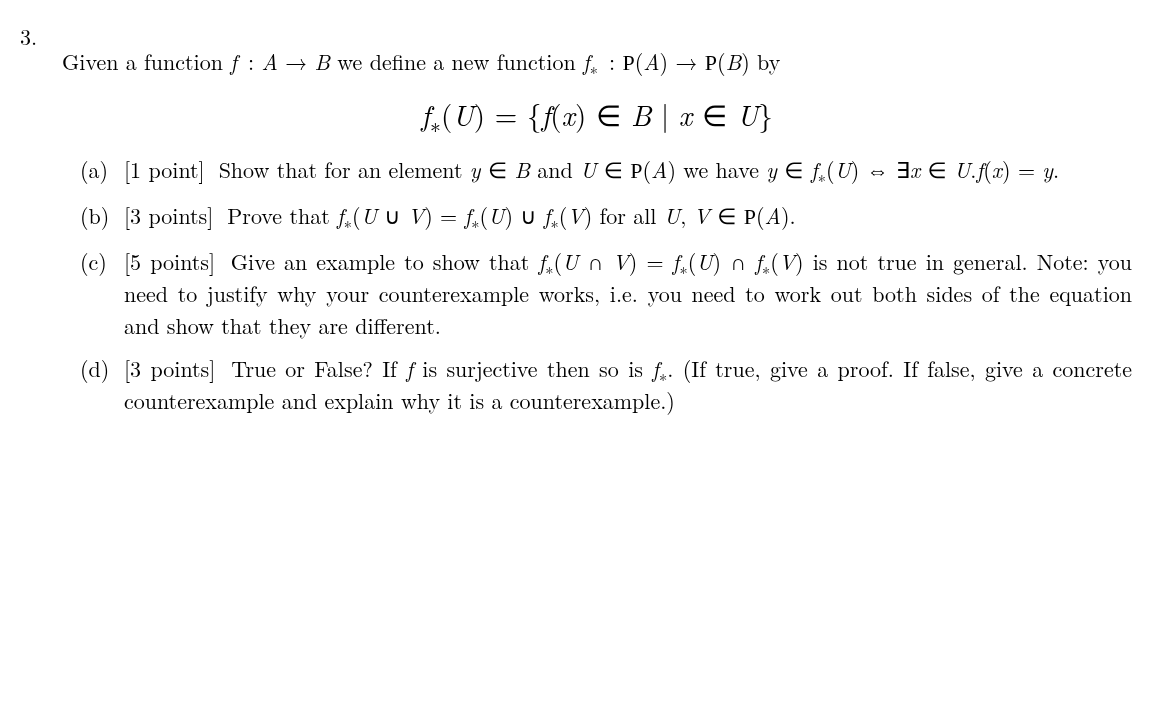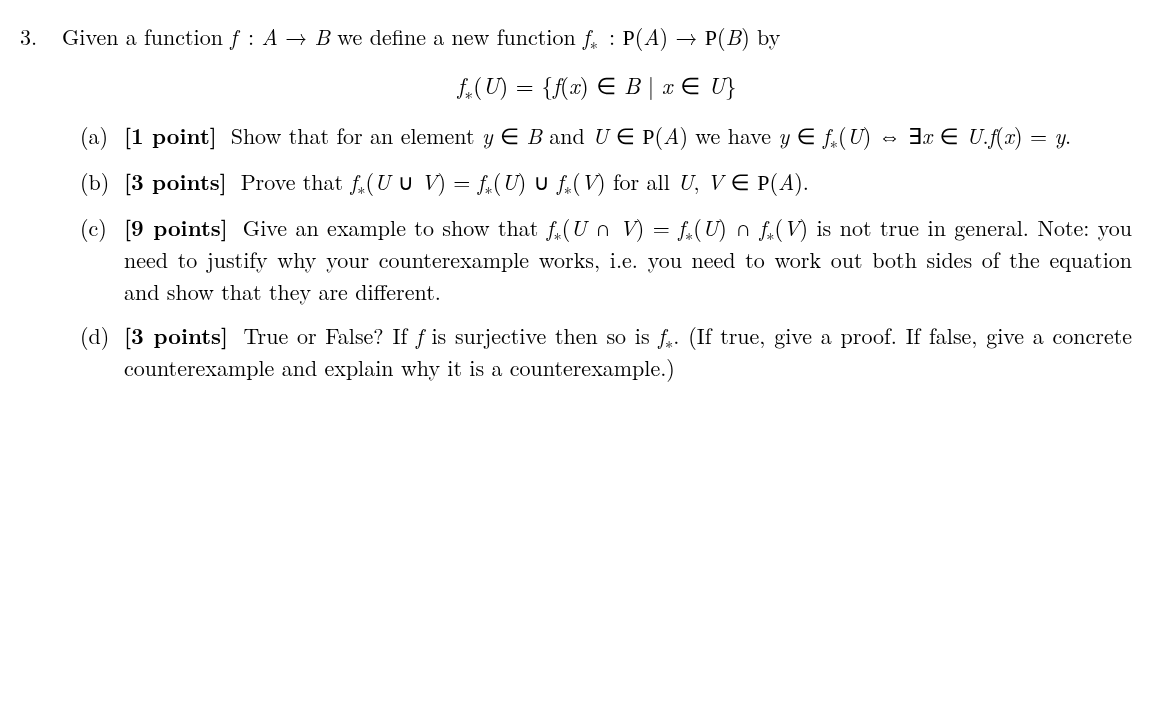--- a/index.html
+++ b/index.html
@@ -14,46 +14,47 @@
     box-sizing: border-box;
   }
   .problem {
     display: flex;
   }
   .num {
     flex: 0 0 42px;
   }
   .body {
     flex: 1;
+    margin-top: 25px;
   }
   .displaymath {
     text-align: center;
     margin: 14px 0 18px 0;
-    font-size: 23px;
+    font-size: 29px;
   }
   .it { font-style: italic; }
   .sub { vertical-align: sub; font-size: 0.75em; line-height: 0; }
   .cal { font-family: "Brush Script MT", "Apple Chancery", cursive; }
   ol.parts {
     list-style: none;
     padding: 0;
     margin: 14px 0 0 18px;
   }
   ol.parts > li {
     display: flex;
     margin: 10px 0 12px 0;
   }
   ol.parts .plabel {
     flex: 0 0 44px;
   }
   ol.parts .ptext {
     flex: 1;
     text-align: justify;
   }
-  .bold { font-weight: bold; }
+  .bold { font-weight: normal; }
   .mspace { padding: 0 0.15em; }
 </style>
 </head>
 <body>
 
 <div class="problem">
   <div class="num">3.</div>
   <div class="body">
     <div>Given a function <span class="it">f</span>&nbsp;: <span class="it">A</span> → <span class="it">B</span> we define a new function <span class="it">f</span><span class="sub">∗</span>&nbsp;: <span class="cal">P</span>(<span class="it">A</span>) → <span class="cal">P</span>(<span class="it">B</span>) by</div>
     <div class="displaymath"><span class="it">f</span><span class="sub">∗</span>(<span class="it">U</span>) = {<span class="it">f</span>(<span class="it">x</span>) ∈ <span class="it">B</span> | <span class="it">x</span> ∈ <span class="it">U</span>}</div>
@@ -69,21 +70,21 @@
       <li>
         <div class="plabel">(b)</div>
         <div class="ptext">
           <span class="bold">[3 points]</span><span class="mspace"></span>
           <span>Prove that <span class="it">f</span><span class="sub">∗</span>(<span class="it">U</span> ∪ <span class="it">V</span>) = <span class="it">f</span><span class="sub">∗</span>(<span class="it">U</span>) ∪ <span class="it">f</span><span class="sub">∗</span>(<span class="it">V</span>) for all <span class="it">U</span>, <span class="it">V</span> ∈ <span class="cal">P</span>(<span class="it">A</span>).</span>
         </div>
       </li>
       <li>
         <div class="plabel">(c)</div>
         <div class="ptext">
-          <span class="bold">[9 points]</span><span class="mspace"></span>
+          <span class="bold">[5 points]</span><span class="mspace"></span>
           <span>Give an example to show that <span class="it">f</span><span class="sub">∗</span>(<span class="it">U</span> ∩ <span class="it">V</span>) = <span class="it">f</span><span class="sub">∗</span>(<span class="it">U</span>) ∩ <span class="it">f</span><span class="sub">∗</span>(<span class="it">V</span>) is not true in general. Note: you need to justify why your counterexample works, i.e. you need to work out both sides of the equation and show that they are different.</span>
         </div>
       </li>
       <li>
         <div class="plabel">(d)</div>
         <div class="ptext">
           <span class="bold">[3 points]</span><span class="mspace"></span>
           <span>True or False? If <span class="it">f</span> is surjective then so is <span class="it">f</span><span class="sub">∗</span>. (If true, give a proof. If false, give a concrete counterexample and explain why it is a counterexample.)</span>
         </div>
       </li>

